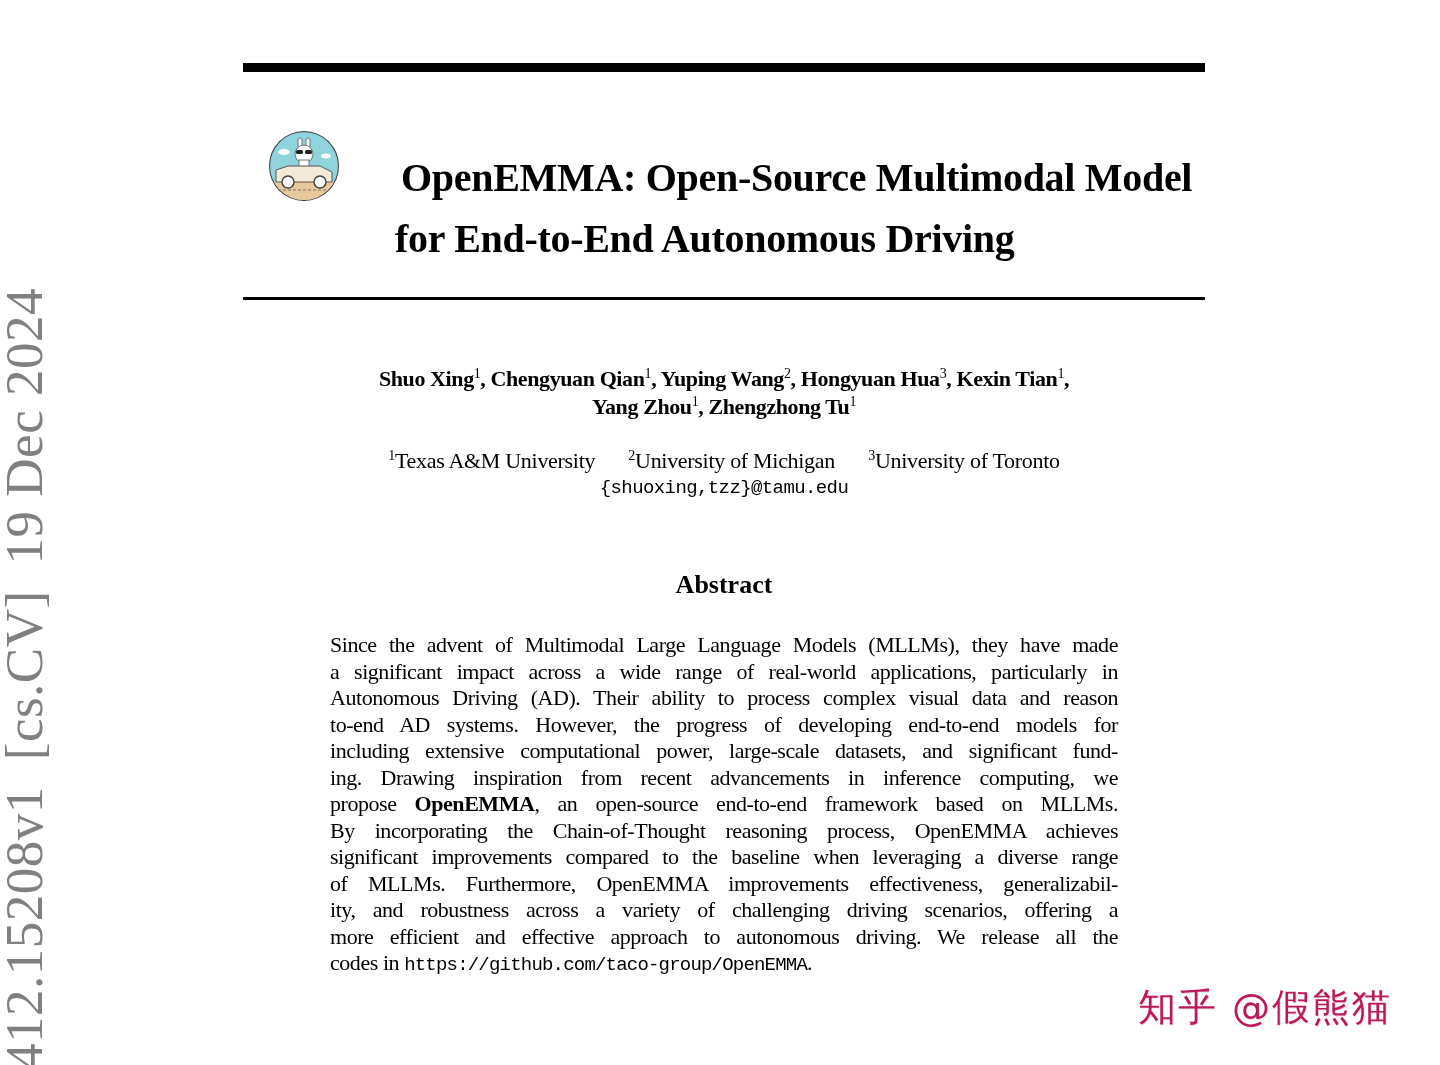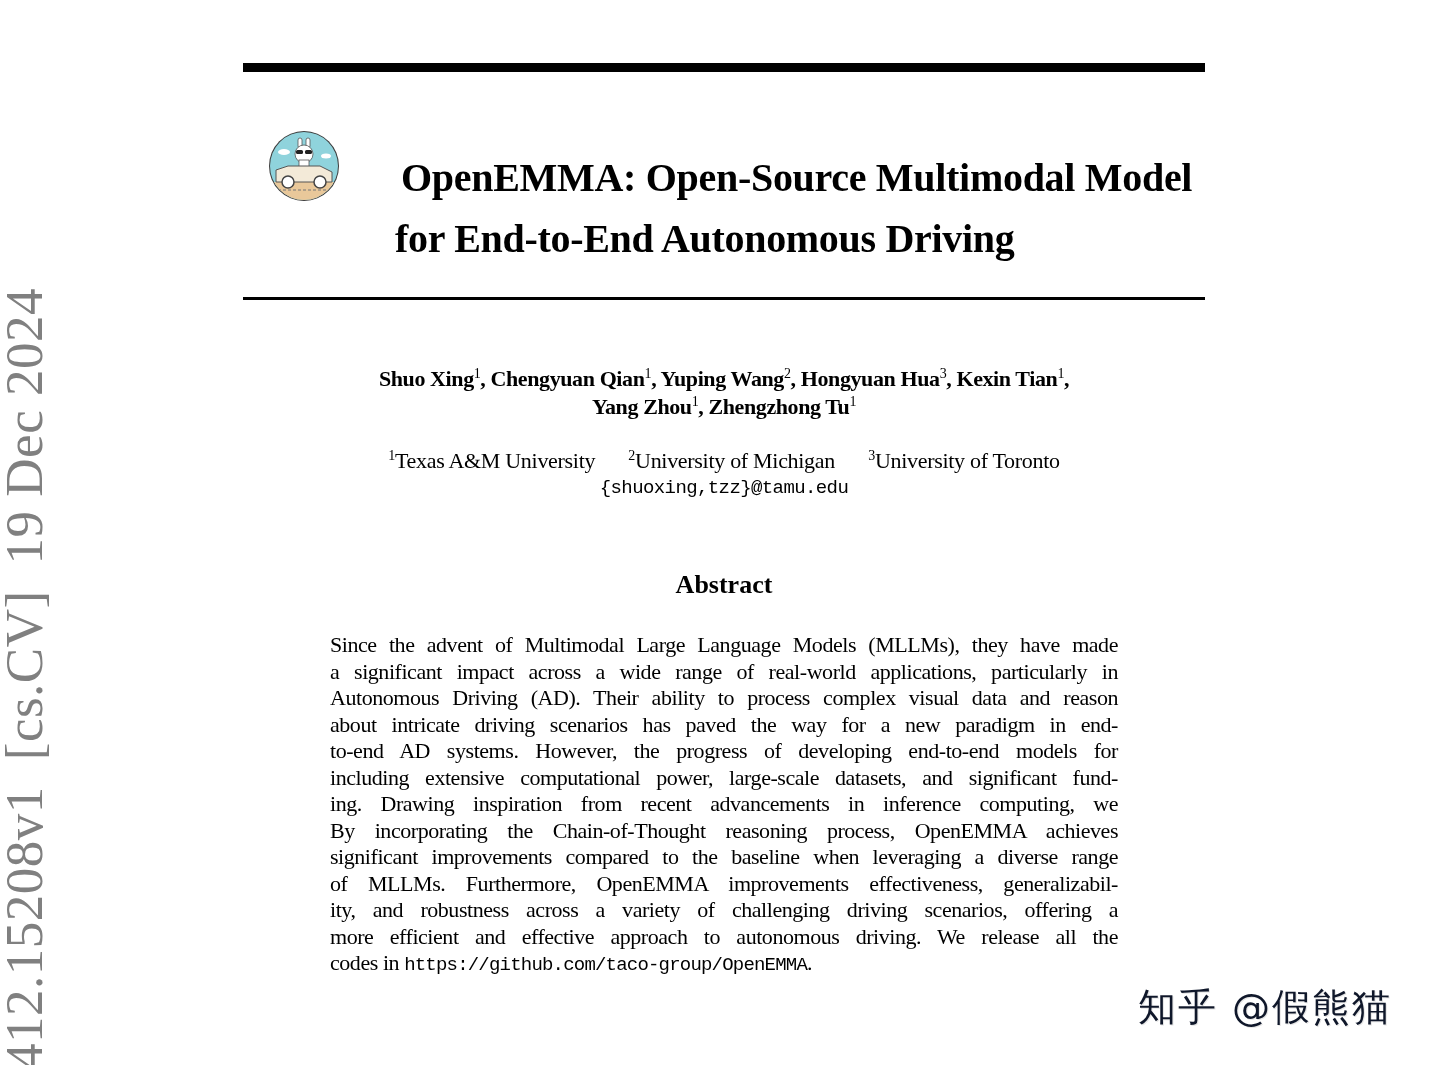--- a/index.html
+++ b/index.html
@@ -53,21 +53,21 @@
 
   .arxiv-stamp {
     position: absolute; left: -6px; top: 1070px;
     transform: rotate(-90deg); transform-origin: 0 0;
     font-size: 53px; color: #808080; white-space: nowrap; letter-spacing: 0.5px;
   }
   .arxiv-stamp span { margin-right: 26px; }
 
   .watermark {
     position: absolute; left: 1138px; top: 982px;
-    font-family: "DejaVu Sans", sans-serif; font-size: 38px; color: #0f172a;
+    font-family: "DejaVu Sans", sans-serif; font-size: 38px; color: #be185d;
     white-space: nowrap; letter-spacing: 2px;
     text-shadow: 1px 1px 0 #e6e6e6;
   }
 </style>
 </head>
 <body>
 
 <div class="rule-top"></div>
 
 <div class="logo">
@@ -115,24 +115,24 @@
   <span class="affil"><sup>3</sup><span>University of Toronto</span></span>
 </div>
 <div class="email">{shuoxing,tzz}@tamu.edu</div>
 
 <div class="abstract-heading">Abstract</div>
 
 <div class="abstract">
   <span class="line">Since the advent of Multimodal Large Language Models (MLLMs), they have made</span>
   <span class="line">a significant impact across a wide range of real-world applications, particularly in</span>
   <span class="line">Autonomous Driving (AD). Their ability to process complex visual data and reason</span>
-  <span class="line">about intricate driving scenarios has paved the way for a new paradigm in end-</span>
   <span class="line">to-end AD systems. However, the progress of developing end-to-end models for</span>
   <span class="line">including extensive computational power, large-scale datasets, and significant fund-</span>
   <span class="line">ing. Drawing inspiration from recent advancements in inference computing, we</span>
+  <span class="line"><span>propose </span><b>OpenEMMA</b><span>, an open-source end-to-end framework based on MLLMs.</span></span>
   <span class="line">By incorporating the Chain-of-Thought reasoning process, OpenEMMA achieves</span>
   <span class="line">significant improvements compared to the baseline when leveraging a diverse range</span>
   <span class="line">of MLLMs. Furthermore, OpenEMMA improvements effectiveness, generalizabil-</span>
   <span class="line">ity, and robustness across a variety of challenging driving scenarios, offering a</span>
   <span class="line">more efficient and effective approach to autonomous driving. We release all the</span>
   <span class="line last"><span>codes in </span><span class="mono">https://github.com/taco-group/OpenEMMA</span><span>.</span></span>
 </div>
 
 <div class="arxiv-stamp">
   <span>412.15208v1</span><span>[cs.CV]</span><span>19 Dec 2024</span>

